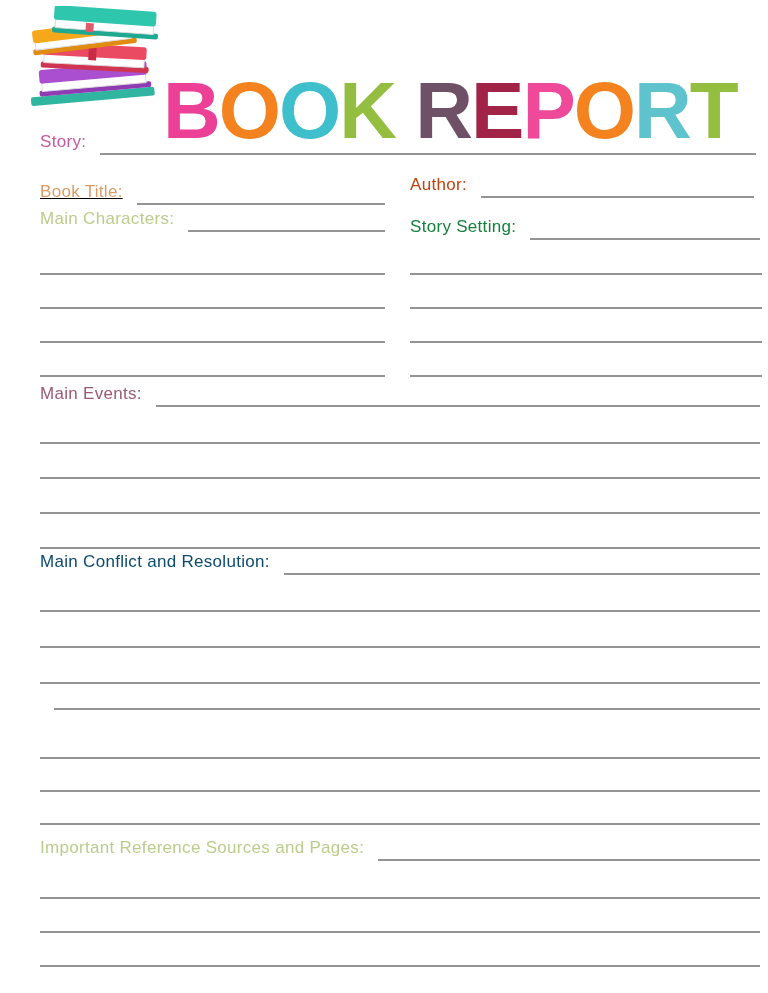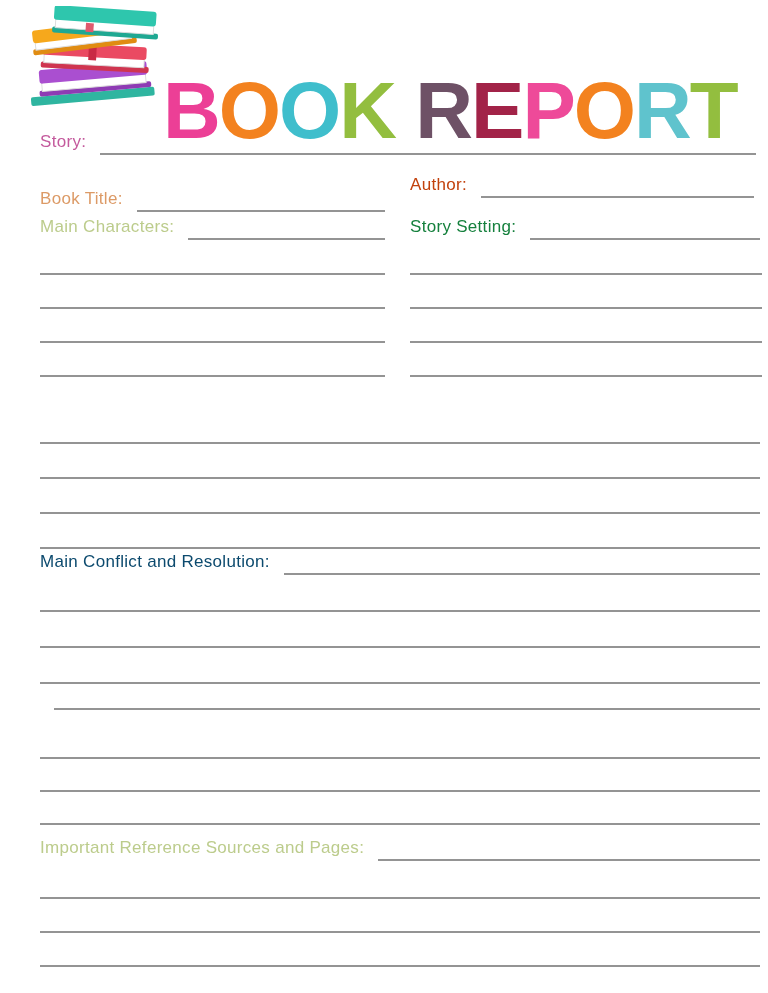--- a/index.html
+++ b/index.html
@@ -50,23 +50,23 @@
   .row .write-line {
     flex: 1;
     margin-left: 14px;
     border-bottom: 2px solid #949494;
     height: 6px;
     position: relative;
     top: 3px;
   }
 
   .row-name            { left: 40px; top: 131px; width: 716px; }
-  .row-book-title      { left: 40px; top: 188px; width: 345px; }
+  .row-book-title      { left: 40px; top: 181px; width: 345px; text-decoration: underline; }
   .row-author          { left: 410px; top: 174px; width: 344px; }
-  .row-main-characters { left: 40px; top: 216px; width: 345px; }
+  .row-main-characters { left: 40px; top: 208px; width: 345px; }
   .row-story-setting   { left: 410px; top: 216px; width: 350px; }
   .row-main-events     { left: 40px; top: 383px; width: 720px; }
   .row-main-conflict   { left: 40px; top: 551px; width: 720px; }
   .row-story-symbolism { left: 40px; top: 699px; width: 720px; }
   .row-important-refs  { left: 40px; top: 837px; width: 720px; justify-content: space-between; }
 
   
   .rule-group { position: absolute; }
   .rule-group .rule { border-bottom: 2px solid #949494; }
 
@@ -155,20 +155,24 @@
       <div class="rule" style="border-bottom-color: rgb(148, 148, 148);"></div>
       <div class="rule" style="border-bottom-color: rgb(148, 148, 148);"></div>
     </div>
   <div class="rule-group lines-chars-right">
       <div class="rule" style="border-bottom-color: rgb(148, 148, 148);"></div>
       <div class="rule" style="border-bottom-color: rgb(148, 148, 148);"></div>
       <div class="rule" style="border-bottom-color: rgb(148, 148, 148);"></div>
       <div class="rule" style="border-bottom-color: rgb(148, 148, 148);"></div>
     </div>
 
+  <div class="row row-main-events">
+    <span class="label" style="color: rgb(154, 91, 114);">Main Events:</span>
+    <span class="write-line" style="border-bottom-color: rgb(148, 148, 148);"></span>
+  </div>
   <div class="rule-group lines-events">
       <div class="rule" style="border-bottom-color: rgb(148, 148, 148);"></div>
       <div class="rule" style="border-bottom-color: rgb(148, 148, 148);"></div>
       <div class="rule" style="border-bottom-color: rgb(148, 148, 148);"></div>
       <div class="rule" style="border-bottom-color: rgb(148, 148, 148);"></div>
     </div>
 
   <div class="row row-main-conflict">
     <span class="label" style="color: #0c4a6e;">Main Conflict and Resolution:</span>
     <span class="write-line" style="border-bottom-color: rgb(148, 148, 148);"></span>

